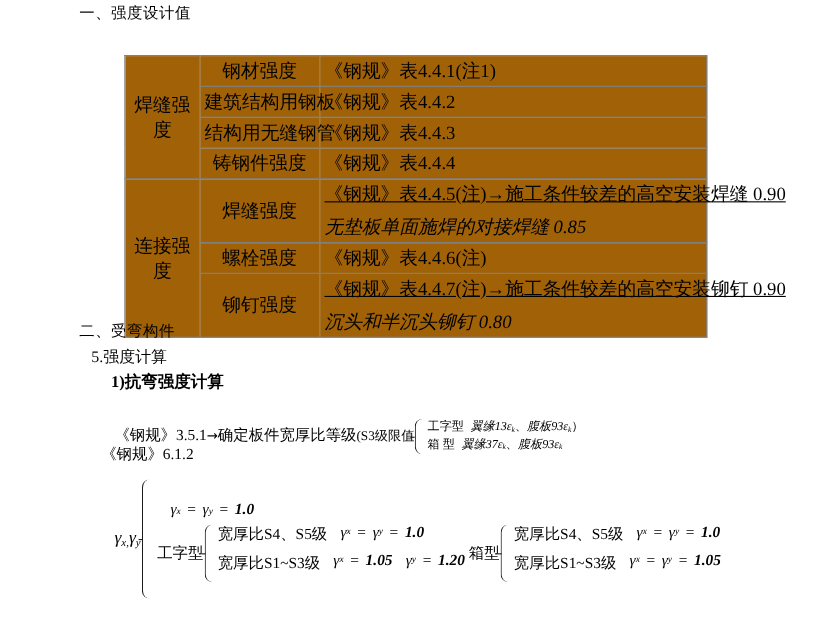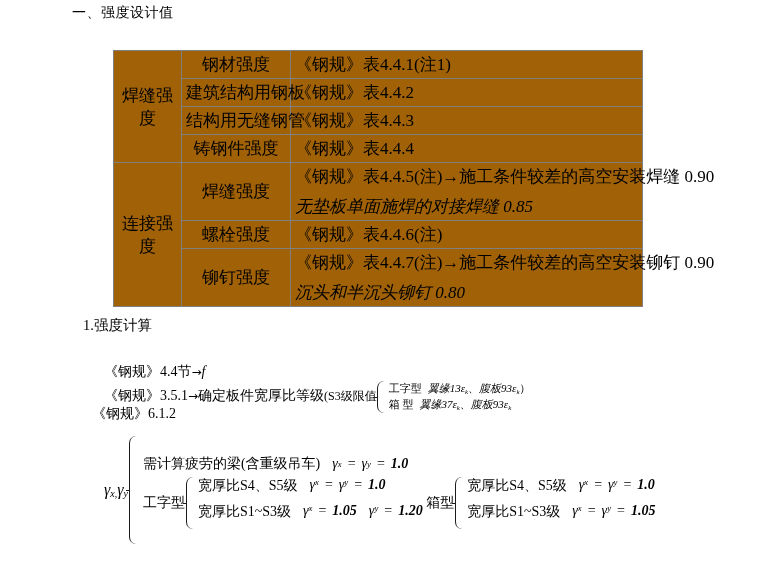--- a/index.html
+++ b/index.html
@@ -70,21 +70,21 @@
   td.sub {
     width: 100px;
     text-align: center;
     white-space: nowrap;
   }
   td.val {
     text-align: left;
     padding-left: 7px;
     white-space: nowrap;
   }
-  td.val .l1 { display: block; }
+  td.val .l1 { display: block; text-decoration: underline; }
   td.val .l2 { display: block; margin-top: 7px; font-style: italic; }
   .r1 td { height: 22px; }
   .r2 td { height: 22px; }
   .rtall td { height: 44px; }
 
   
   .mi {
     font-family: "Liberation Serif", "DejaVu Serif", serif;
     font-style: italic;
   }
@@ -213,27 +213,26 @@
       <tr class="rtall">
         <td class="sub">铆钉强度</td>
         <td class="val">
           <span class="l1">《钢规》表4.4.7(注)→施工条件较差的高空安装铆钉 0.90</span>
           <span class="l2">沉头和半沉头铆钉 0.80</span>
         </td>
       </tr>
     </tbody>
   </table>
 
-
-  <div class="abs h2" style="left:83px; top:316px;">1.强度计算</div>
-
-
-  <div class="abs body-line" style="left:104px; top:362px;">
-    <span>《钢规》4.4节</span><span class="arrow">→</span><span class="mi">f</span>
-  </div>
+  <div class="abs h1" style="left:72px; top:293px;">二、受弯构件</div>
+
+  <div class="abs h2" style="left:83px; top:316px;">5.强度计算</div>
+
+  <div class="abs h3" style="left:101px; top:338px;">1)抗弯强度计算</div>
+
 
   <div class="abs body-line" style="left:104px; top:381px;">
     <span>《钢规》3.5.1</span><span class="arrow">→</span><span>确定板件宽厚比等级</span><span class="ann">(S3级限值</span><span class="s3group">
         <span class="cbrace"></span>
         <span class="s3rows">
             <div><span>工字型</span><span class="sp-s"></span><span class="mi">翼缘13ε</span><sub class="s">k</sub><span>、</span><span class="mi">腹板93ε</span><sub class="s">k</sub><span>）</span></div>
             <div><span>箱  型</span><span class="sp-s"></span><span class="mi">翼缘37ε</span><sub class="s">k</sub><span>、</span><span class="mi">腹板93ε</span><sub class="s">k</sub></div>
           </span>
       </span>
   </div>
@@ -243,21 +242,20 @@
   <div id="gamma-block">
 
     <span class="g-label"><span class="gm">γ</span><sub class="s">x,</sub><span class="gm">γ</span><sub class="s">y</sub></span>
 
     <span class="cbrace" style="width:9px; height:108px;"></span>
 
     <span class="g-rows">
 
       
       <div class="grow">
-        <span>需计算疲劳的梁(含重级吊车)</span>
           <span class="sp"></span>
           <span class="gm">γ</span>
           <sub class="s">x</sub>
           <span class="sp-s"></span>
           <span>=</span>
           <span class="sp-s"></span>
           <span class="gm">γ</span>
           <sub class="s">y</sub>
           <span class="sp-s"></span>
           <span>=</span>

